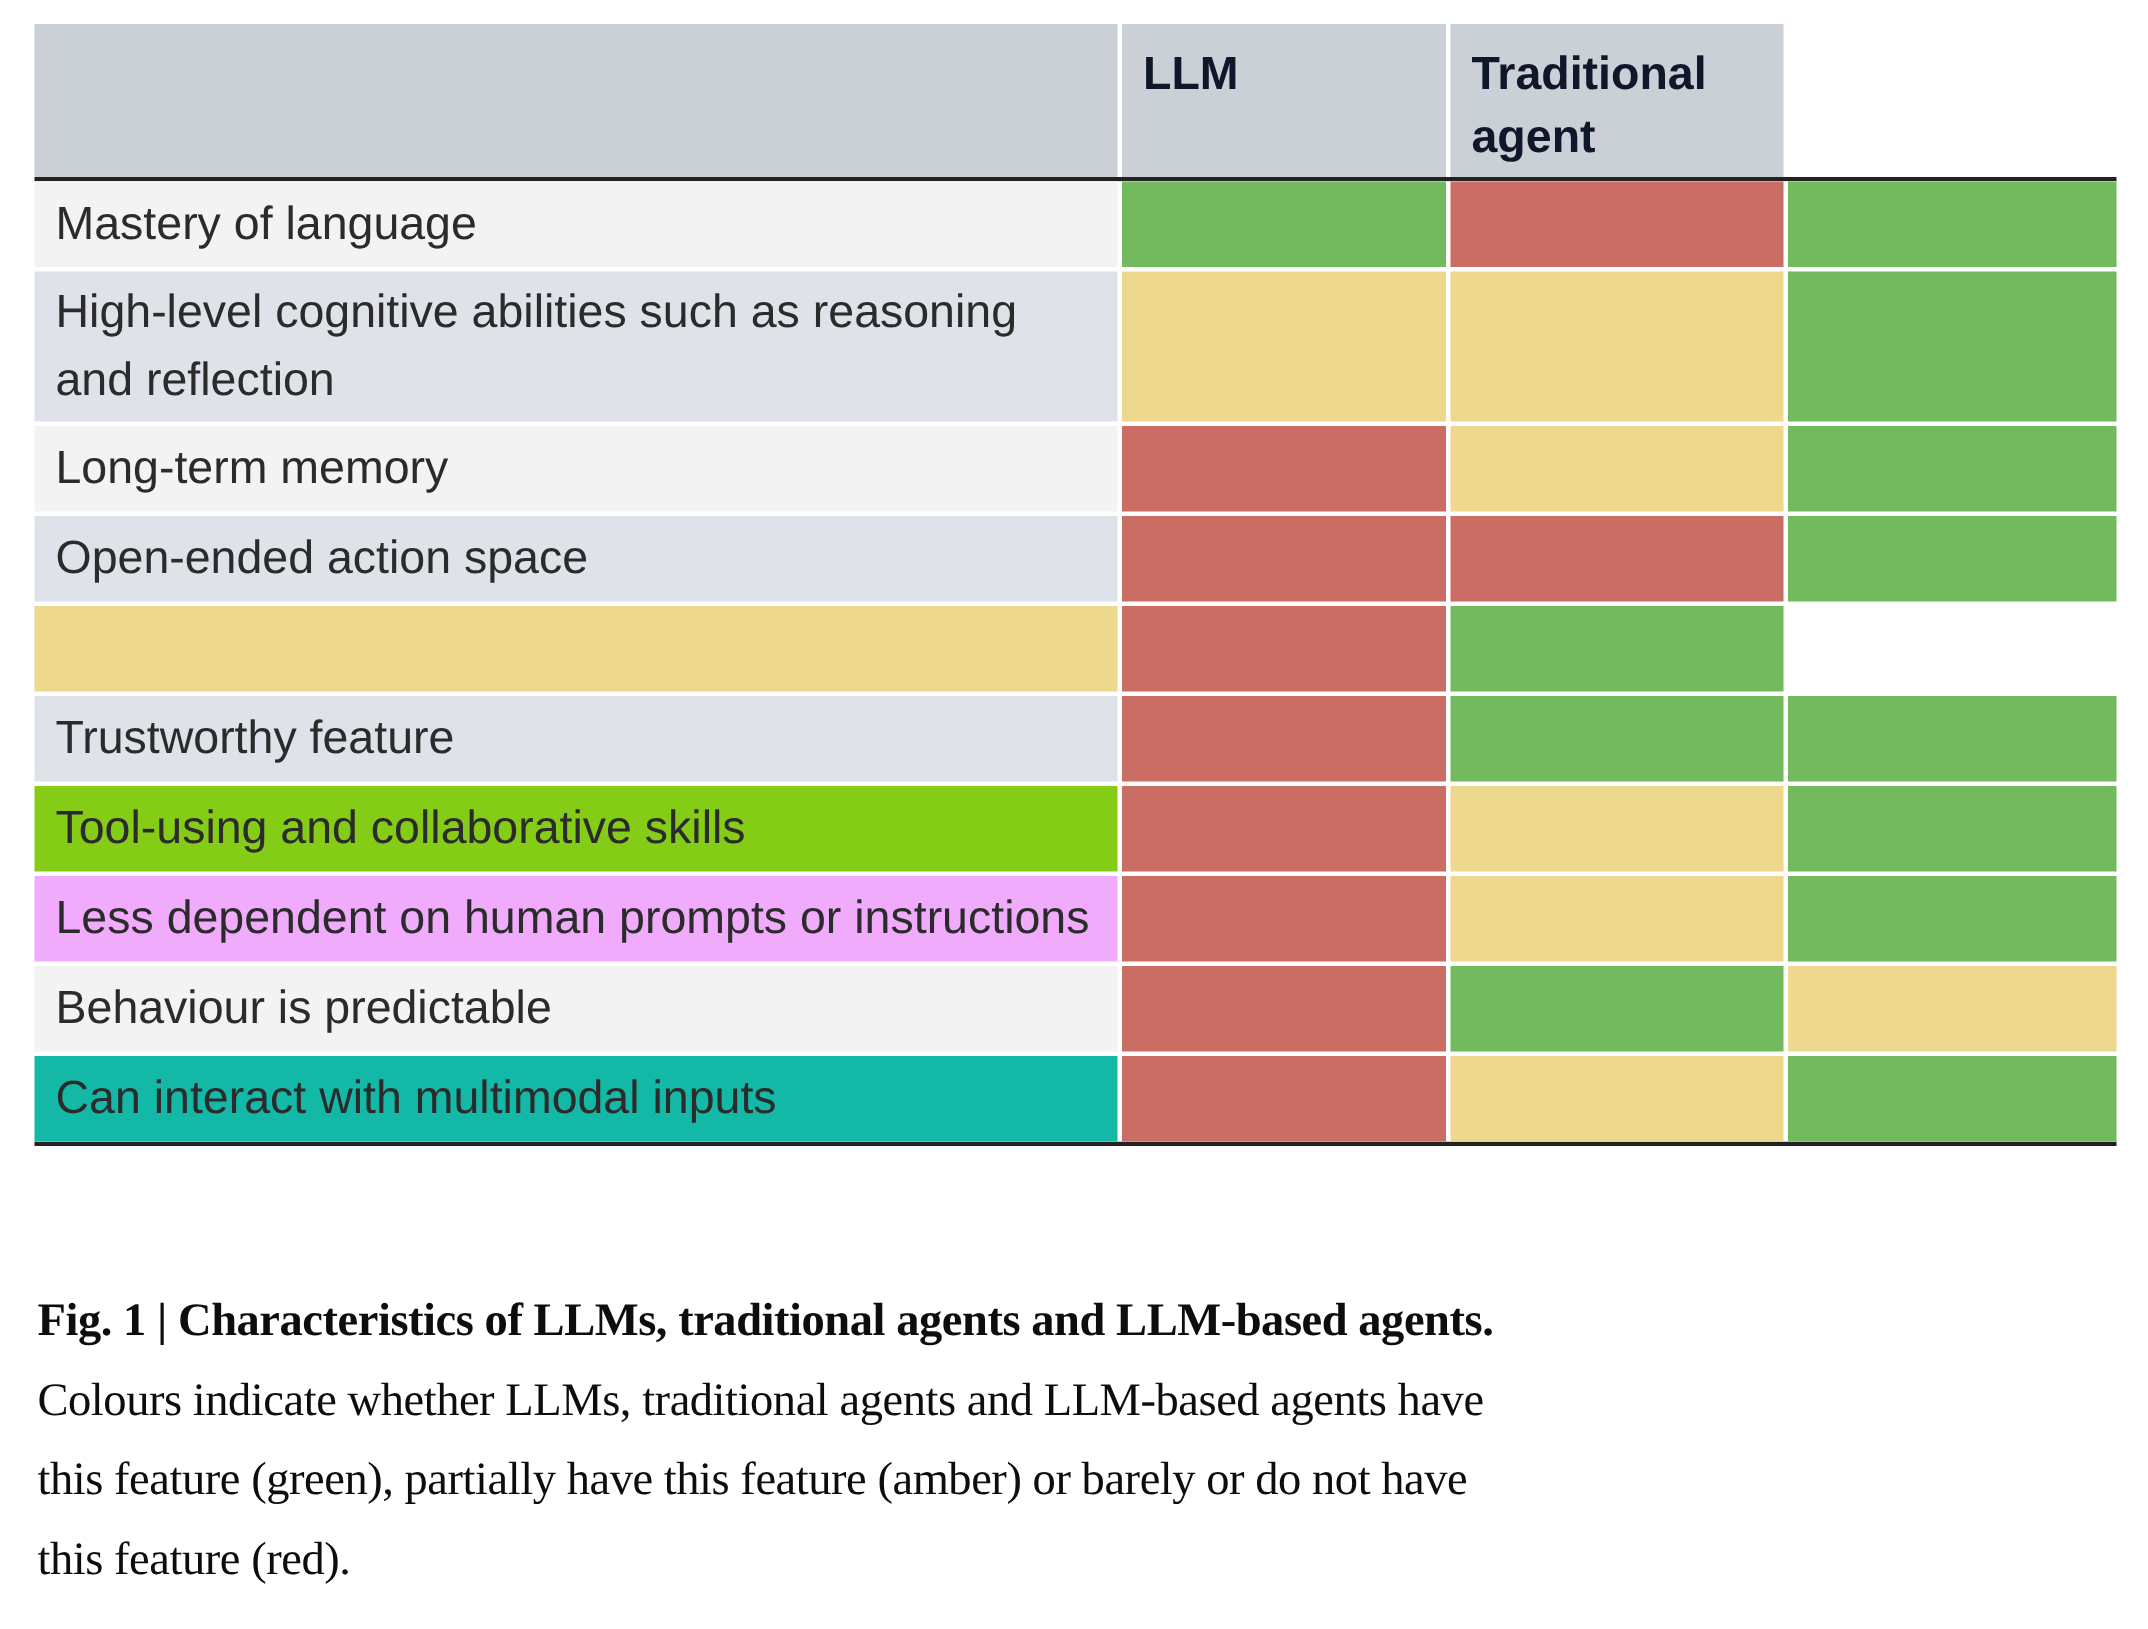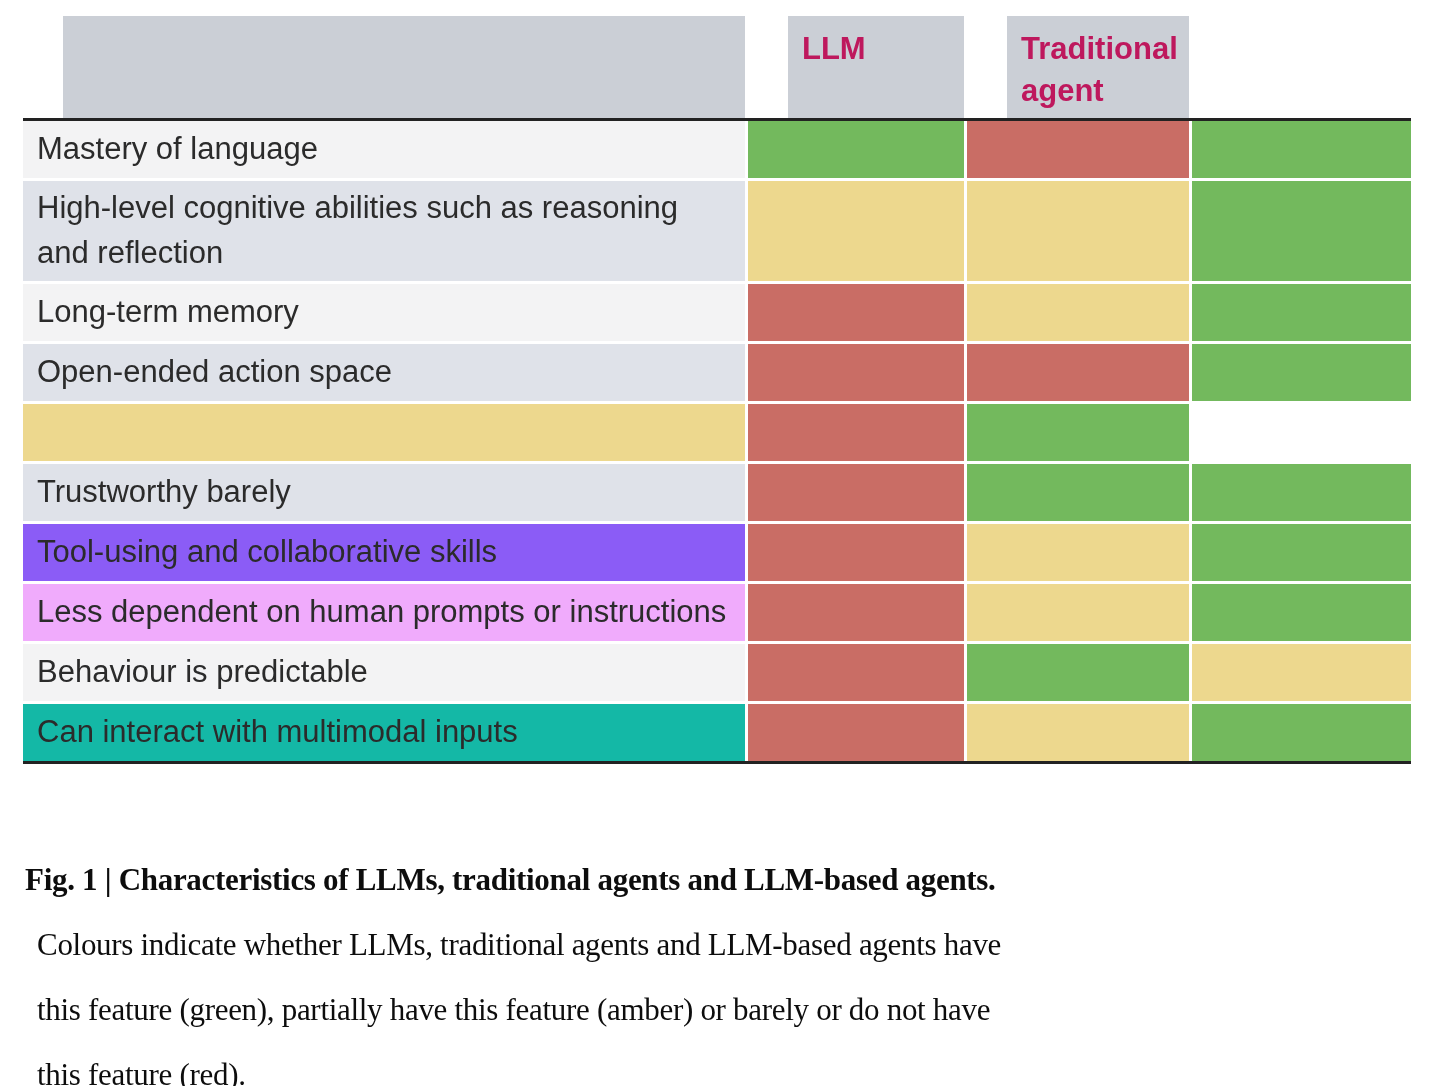--- a/index.html
+++ b/index.html
@@ -28,22 +28,21 @@
     column-gap: 3px;
     background: #ffffff;
   }
   .thead .th {
     height: 102px;
     box-sizing: border-box;
     padding: 12px 14px 0 14px;
     font-weight: 700;
     font-size: 31px;
     line-height: 1.35;
-    color: #be185d;
-    margin-left: 40px;
+    color: #0f172a;
   }
   .rule {
     height: 3px;
     width: 100%;
   }
   .tbody {
     display: flex;
     flex-direction: column;
     row-gap: 3px;
     background: #ffffff;
@@ -72,21 +71,21 @@
     line-height: 53px;
     color: #0d0d0d;
     letter-spacing: -0.3px;
   }
   .cap-title {
     font-weight: 700;
     margin: 0;
     white-space: nowrap;
   }
   .cap-line {
-    margin: 12px;
+    margin: 0;
     white-space: nowrap;
   }
 </style>
 </head>
 <body>
 
 <div id="figure-wrap">
   <div class="thead" id="thead">
       <div class="th" style="background: rgb(203, 207, 214);"></div>
       <div class="th" style="background: rgb(203, 207, 214);">LLM</div>
@@ -117,27 +116,27 @@
         <div class="cell" style="background: rgb(201, 109, 101);"></div>
         <div class="cell" style="background: rgb(201, 109, 101);"></div>
         <div class="cell" style="background: rgb(115, 185, 93);"></div>
       </div>
       <div class="trow">
         <div class="cell" style="background: rgb(237, 216, 142);"></div>
         <div class="cell" style="background: rgb(201, 109, 101);"></div>
         <div class="cell" style="background: rgb(115, 185, 93);"></div>
       </div>
       <div class="trow">
-        <div class="lbl" style="background: rgb(223, 226, 233);">Trustworthy barely</div>
+        <div class="lbl" style="background: rgb(223, 226, 233);">Trustworthy feature</div>
         <div class="cell" style="background: rgb(201, 109, 101);"></div>
         <div class="cell" style="background: rgb(115, 185, 93);"></div>
         <div class="cell" style="background: rgb(115, 185, 93);"></div>
       </div>
       <div class="trow">
-        <div class="lbl" style="background: #8b5cf6;">Tool-using and collaborative skills</div>
+        <div class="lbl" style="background: #84cc16;">Tool-using and collaborative skills</div>
         <div class="cell" style="background: rgb(201, 109, 101);"></div>
         <div class="cell" style="background: rgb(237, 216, 142);"></div>
         <div class="cell" style="background: rgb(115, 185, 93);"></div>
       </div>
       <div class="trow">
         <div class="lbl" style="background: #f0abfc;">Less dependent on human prompts or instructions</div>
         <div class="cell" style="background: rgb(201, 109, 101);"></div>
         <div class="cell" style="background: rgb(237, 216, 142);"></div>
         <div class="cell" style="background: rgb(115, 185, 93);"></div>
       </div>

